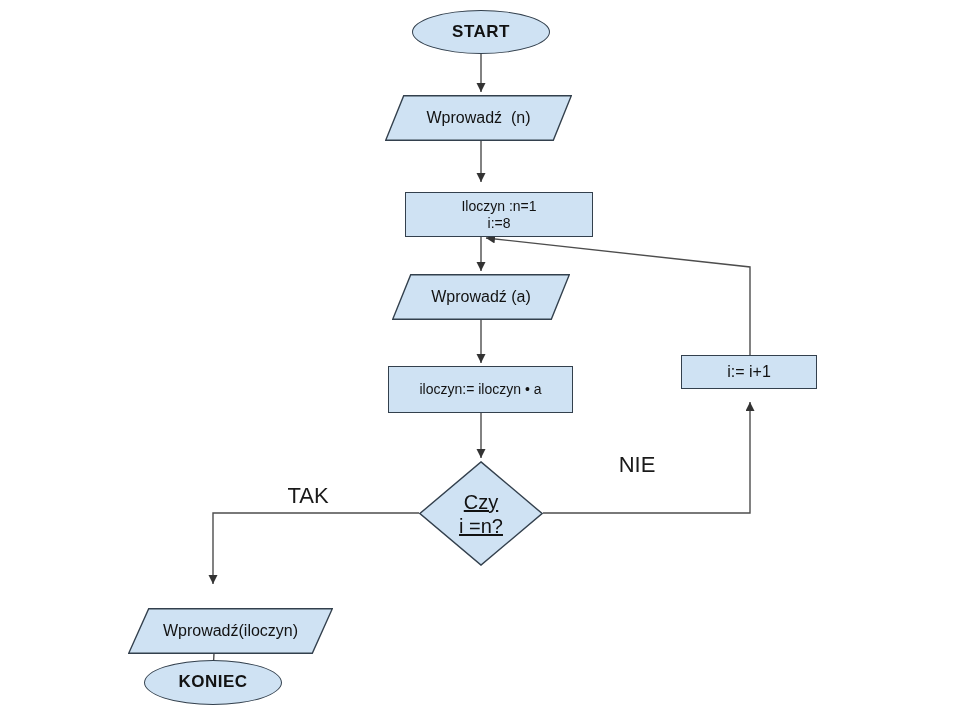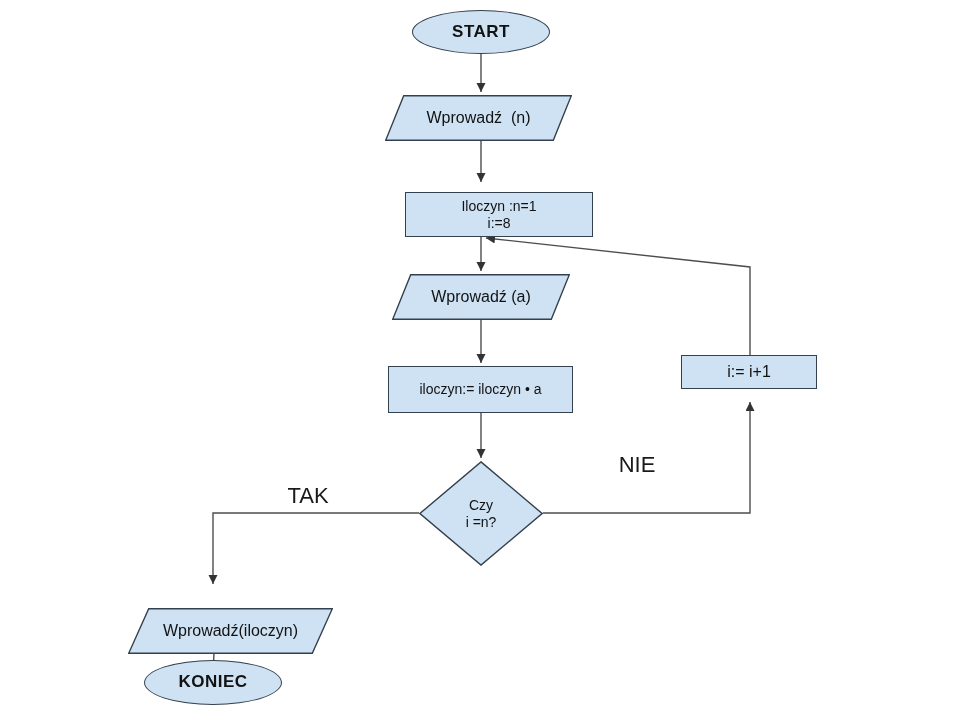--- a/index.html
+++ b/index.html
@@ -34,21 +34,21 @@
     box-sizing:border-box;
   }
   .para svg,.diamond svg{position:absolute;left:0;top:0;width:100%;height:100%;z-index:1;}
   .para polygon,.diamond polygon{fill:var(--shape-fill);stroke:var(--shape-border);stroke-width:1.4;}
   
   .n-start   {left:412px;top:10px; width:136px;height:42px;}
   .n-input-n {left:385px;top:95px; width:187px;height:46px;}
   .n-init    {left:385px;top:192px;width:188px;height:45px;font-size:14px;margin-left:20px;}
   .n-input-a {left:392px;top:274px;width:178px;height:46px;}
   .n-multiply{left:388px;top:366px;width:185px;height:47px;font-size:14px;}
-  .n-decision{left:419px;top:461px;width:124px;height:105px;font-size:14px;}
+  .n-decision{left:419px;top:461px;width:124px;height:105px;font-size:20px;text-decoration:underline;}
   .n-incr    {left:681px;top:355px;width:136px;height:34px;}
   .n-output  {left:128px;top:608px;width:205px;height:46px;}
   .n-end     {left:144px;top:660px;width:136px;height:43px;}
   .edge-label{
     position:absolute;z-index:1;font-size:22px;color:#1a1a1a;
     transform:translateX(-50%);white-space:pre;
   }
   .lbl-tak{left:308px;top:483px;}
   .lbl-nie{left:637px;top:452px;}
 </style>

